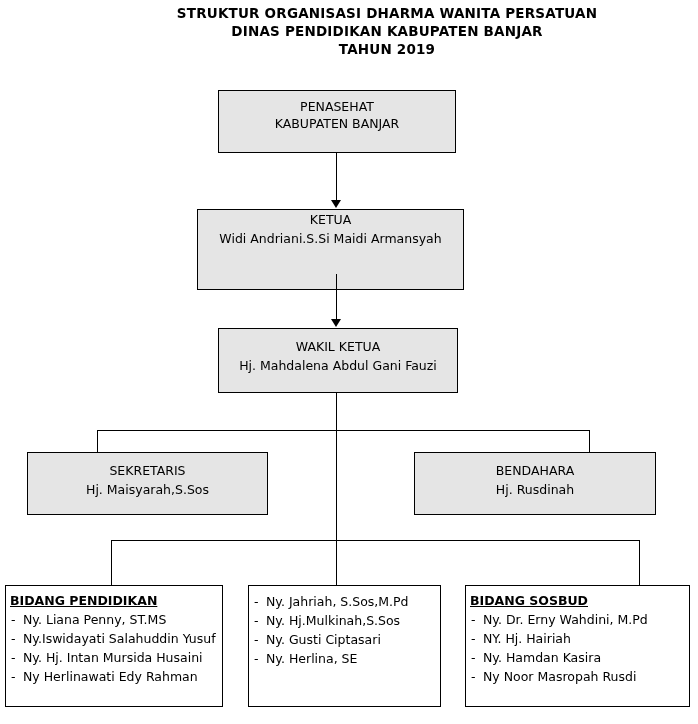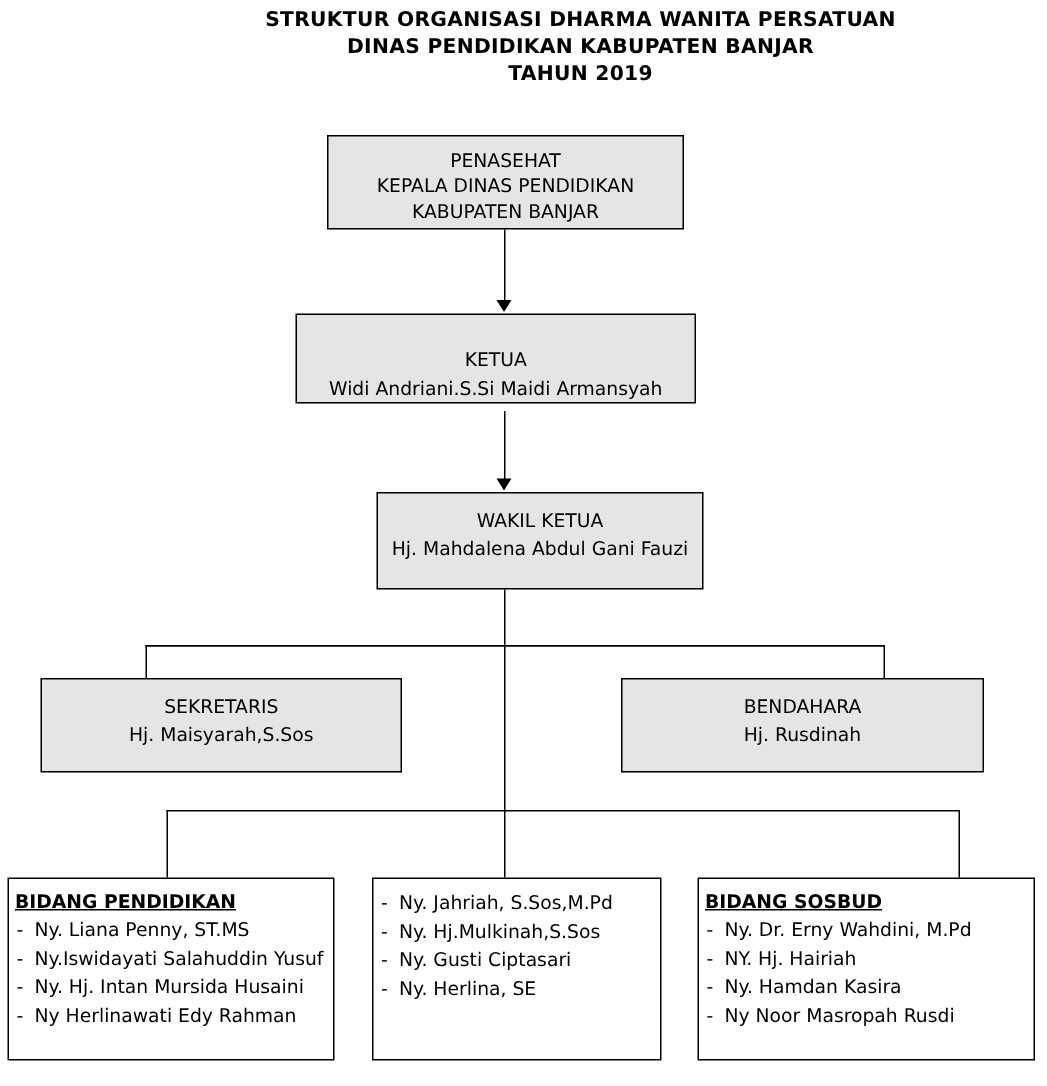--- a/index.html
+++ b/index.html
@@ -53,24 +53,24 @@
   }
   .node .person {
     display: block;
     font-size: 12.5px;
     white-space: nowrap;
   }
 
   #node-penasehat { left: 218px; top: 90px; width: 238px; height: 63px; padding-top: 7px; }
   #node-penasehat .role { line-height: 17px; }
 
-  #node-ketua { left: 197px; top: 209px; width: 267px; height: 60px; padding-top: 20px; }
+  #node-ketua { left: 197px; top: 209px; width: 267px; height: 81px; padding-top: 0; }
   #node-ketua .role, #node-ketua .person { line-height: 19px; }
 
-  #node-wakil { left: 218px; top: 328px; width: 218px; height: 65px; padding-top: 8px; margin-left: 33px; }
+  #node-wakil { left: 218px; top: 328px; width: 240px; height: 65px; padding-top: 8px; }
   #node-wakil .role, #node-wakil .person { line-height: 19px; }
 
   #node-sekretaris { left: 27px; top: 452px; width: 241px; height: 63px; padding-top: 8px; }
   #node-sekretaris .role, #node-sekretaris .person { line-height: 19px; }
 
   #node-bendahara { left: 414px; top: 452px; width: 242px; height: 63px; padding-top: 8px; }
   #node-bendahara .role, #node-bendahara .person { line-height: 19px; }
 
   
   .bidang {
@@ -161,21 +161,20 @@
 <div id="chart-root">
 
   <div class="title-block">
     <span class="title-line">STRUKTUR ORGANISASI DHARMA WANITA PERSATUAN</span>
     <span class="title-line">DINAS PENDIDIKAN KABUPATEN BANJAR</span>
     <span class="title-line">TAHUN 2019</span>
   </div>
 
   <div class="node" id="node-penasehat">
     <span class="role">PENASEHAT</span>
-    <span class="role">KEPALA DINAS PENDIDIKAN</span>
     <span class="role">KABUPATEN BANJAR</span>
   </div>
 
   <div class="vline" id="conn-penasehat-ketua"></div>
   <div class="arrow-head" id="arrow-penasehat-ketua"></div>
 
   <div class="node" id="node-ketua">
     <span class="role">KETUA</span>
     <span class="person">Widi Andriani.S.Si Maidi Armansyah</span>
   </div>

